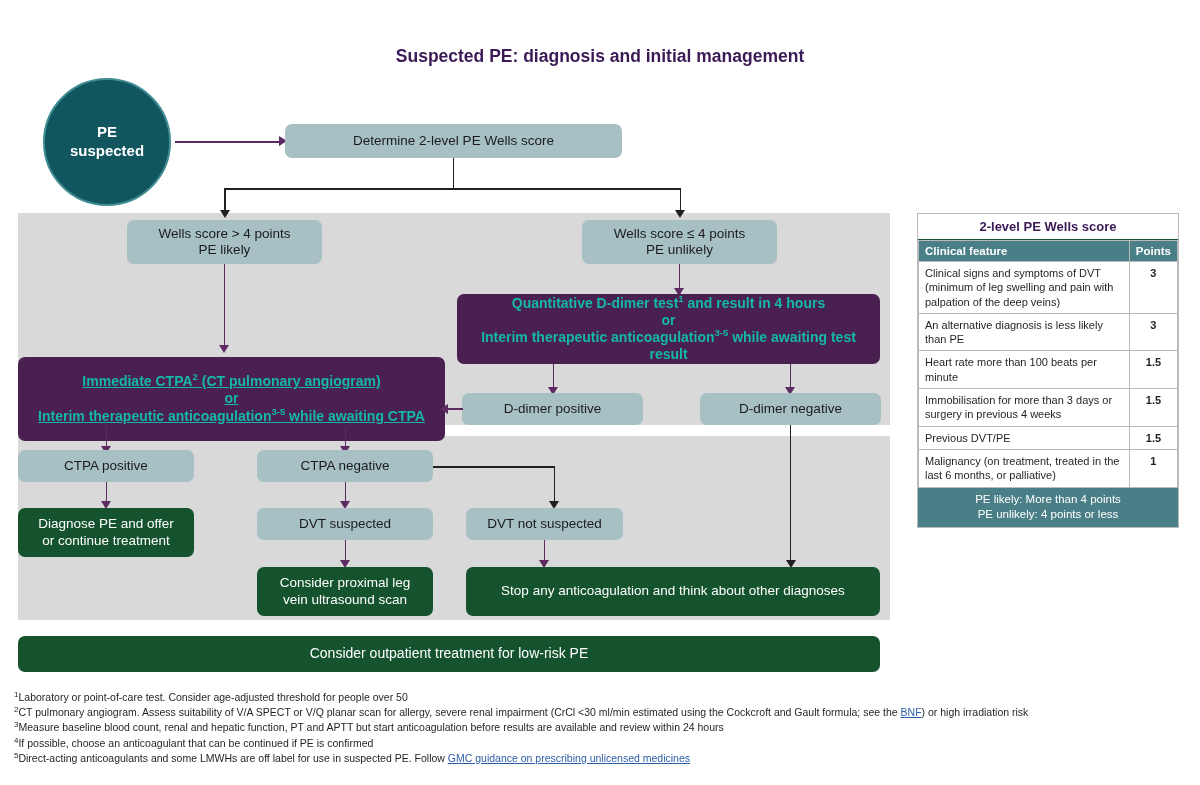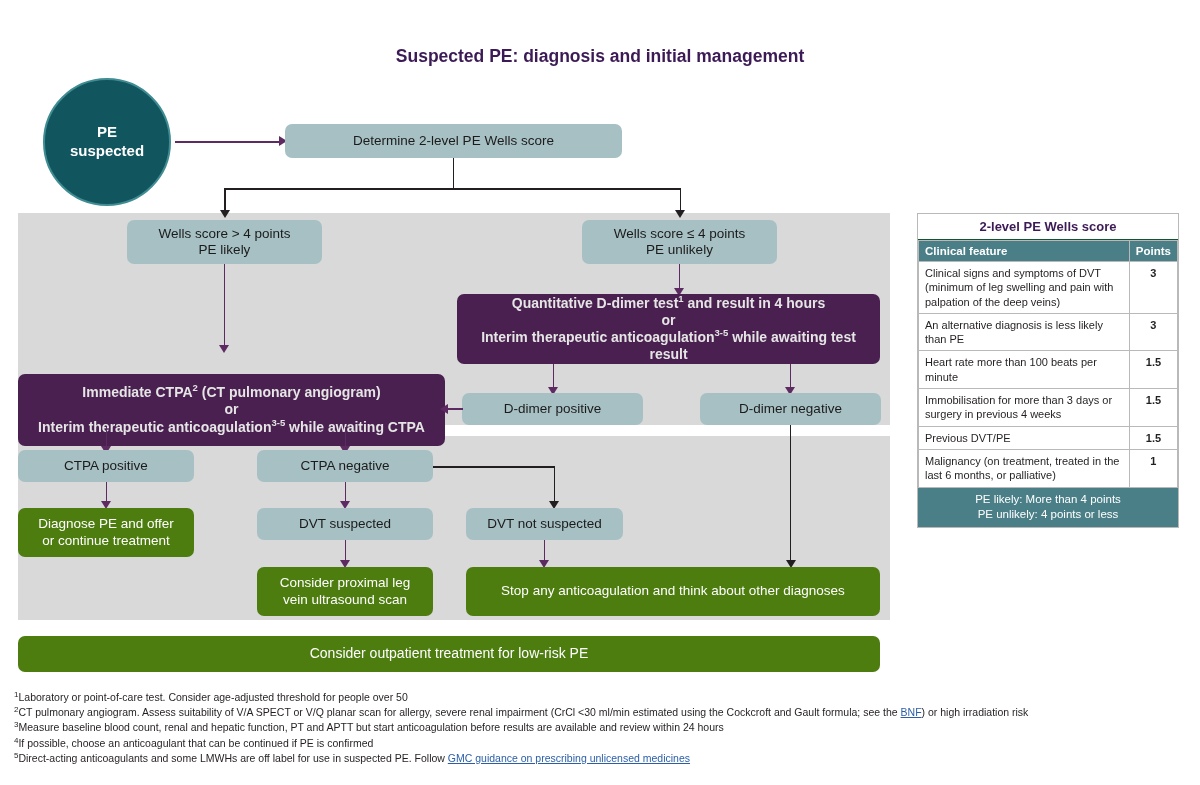--- a/index.html
+++ b/index.html
@@ -23,22 +23,22 @@
   .greypanel { position:absolute; background:#d9d9d9; }
 
   
   .node {
     position:absolute; border-radius:7px;
     display:flex; align-items:center; justify-content:center;
     text-align:center; line-height:1.22;
     font-size:13.5px; padding:3px 8px;
   }
   .n-light { background:#a7c0c4; color:#1b1b1b; }
-  .n-teal  { background:#4d7c0f; color:#ffffff; }
-  .n-purple{ background:#4a2050; color:#e5e5e5; font-weight:bold; font-size:14px; }
+  .n-teal  { background:#14532d; color:#ffffff; }
+  .n-purple{ background:#4a2050; color:#14b8a6; font-weight:bold; font-size:14px; }
   .n-circle{
     position:absolute; border-radius:50%;
     background:#11555f; color:#fff; font-weight:bold; font-size:15px;
     display:flex; align-items:center; justify-content:center; text-align:center;
     border:2px solid #3f8c92; line-height:1.25;
   }
   .node sup { font-size:9.5px; vertical-align:super; line-height:0; }
 
   
   .ln { position:absolute; background:#5d2b62; }
@@ -121,21 +121,21 @@
   <div class="arw arw-d" style="left:674px; top:288px;"></div>
 
   <div class="node n-purple" style="left:457px; top:294px; width:423px; height:70px;">
     <div>
       <div><span>Quantitative D-dimer test</span><sup>1</sup><span> and result in 4 hours</span></div>
       <div>or</div>
       <div><span>Interim therapeutic anticoagulation</span><sup>3-5</sup><span> while awaiting test result</span></div>
     </div>
   </div>
 
-  <div class="node n-purple" style="left:18px; top:374px; width:427px; height:72px;">
+  <div class="node n-purple" style="left:18px; top:357px; width:427px; height:84px;text-decoration:underline;">
     <div>
       <div><span>Immediate CTPA</span><sup>2</sup><span> (CT pulmonary angiogram)</span></div>
       <div>or</div>
       <div><span>Interim therapeutic anticoagulation</span><sup>3-5</sup><span> while awaiting CTPA</span></div>
     </div>
   </div>
 
   <div class="ln" style="left:552.5px; top:364px; width:1.6px; height:24px;"></div>
   <div class="arw arw-d" style="left:548px; top:387px;"></div>
 

